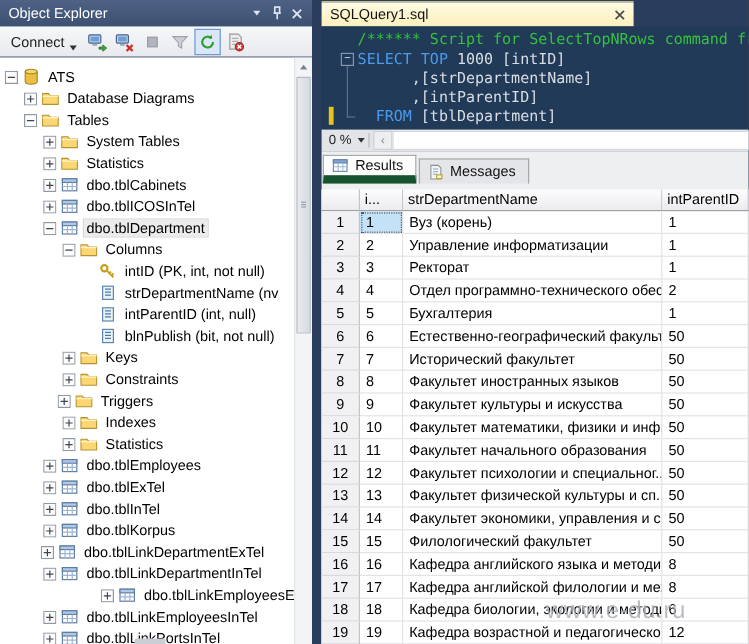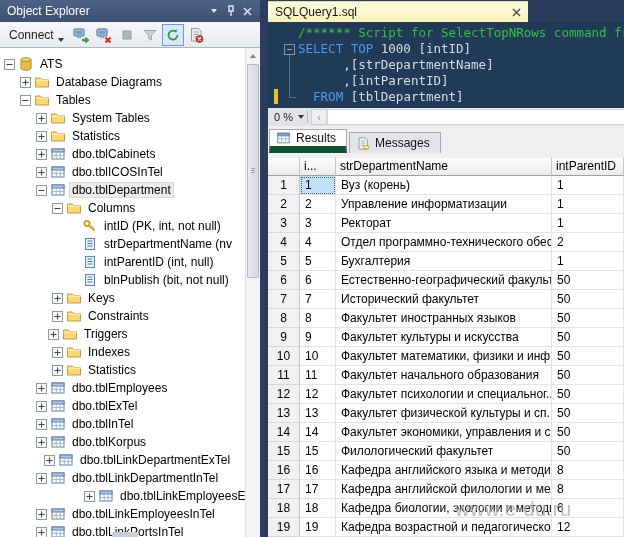--- a/index.html
+++ b/index.html
@@ -462,21 +462,21 @@
             </span>
             <span class="ticon">
               <svg width="16" height="16" viewBox="0 0 16 16">
                 <rect x="2" y="3" width="12" height="10" fill="#FFFFFF" stroke="#5F7EA5" stroke-width="1"></rect>
                 <rect x="2" y="3" width="12" height="3" fill="#AFC9E6" stroke="#5F7EA5" stroke-width="1"></rect>
                 <path d="M6.2 6v7M10.2 6v7M2 9.4h12" stroke="#9DB4D0" stroke-width="1"></path>
               </svg>
             </span>
             <span class="lbl">dbo.tblKorpus</span>
           </div>
-          <div class="tree-row" style="padding-left: 44px;">
+          <div class="tree-row" style="padding-left: 34px;">
             <span class="exp">
               <svg width="11" height="11" viewBox="0 0 11 11">
                 <rect x="0.5" y="0.5" width="10" height="10" fill="#FDFDFD" stroke="#8F99A5"></rect>
                 <path d="M2.5 5.5h6M5.5 2.5v6" stroke="#3C4450"></path>
               </svg>
             </span>
             <span class="ticon">
               <svg width="16" height="16" viewBox="0 0 16 16">
                 <rect x="2" y="3" width="12" height="10" fill="#FFFFFF" stroke="#5F7EA5" stroke-width="1"></rect>
                 <rect x="2" y="3" width="12" height="3" fill="#AFC9E6" stroke="#5F7EA5" stroke-width="1"></rect>

